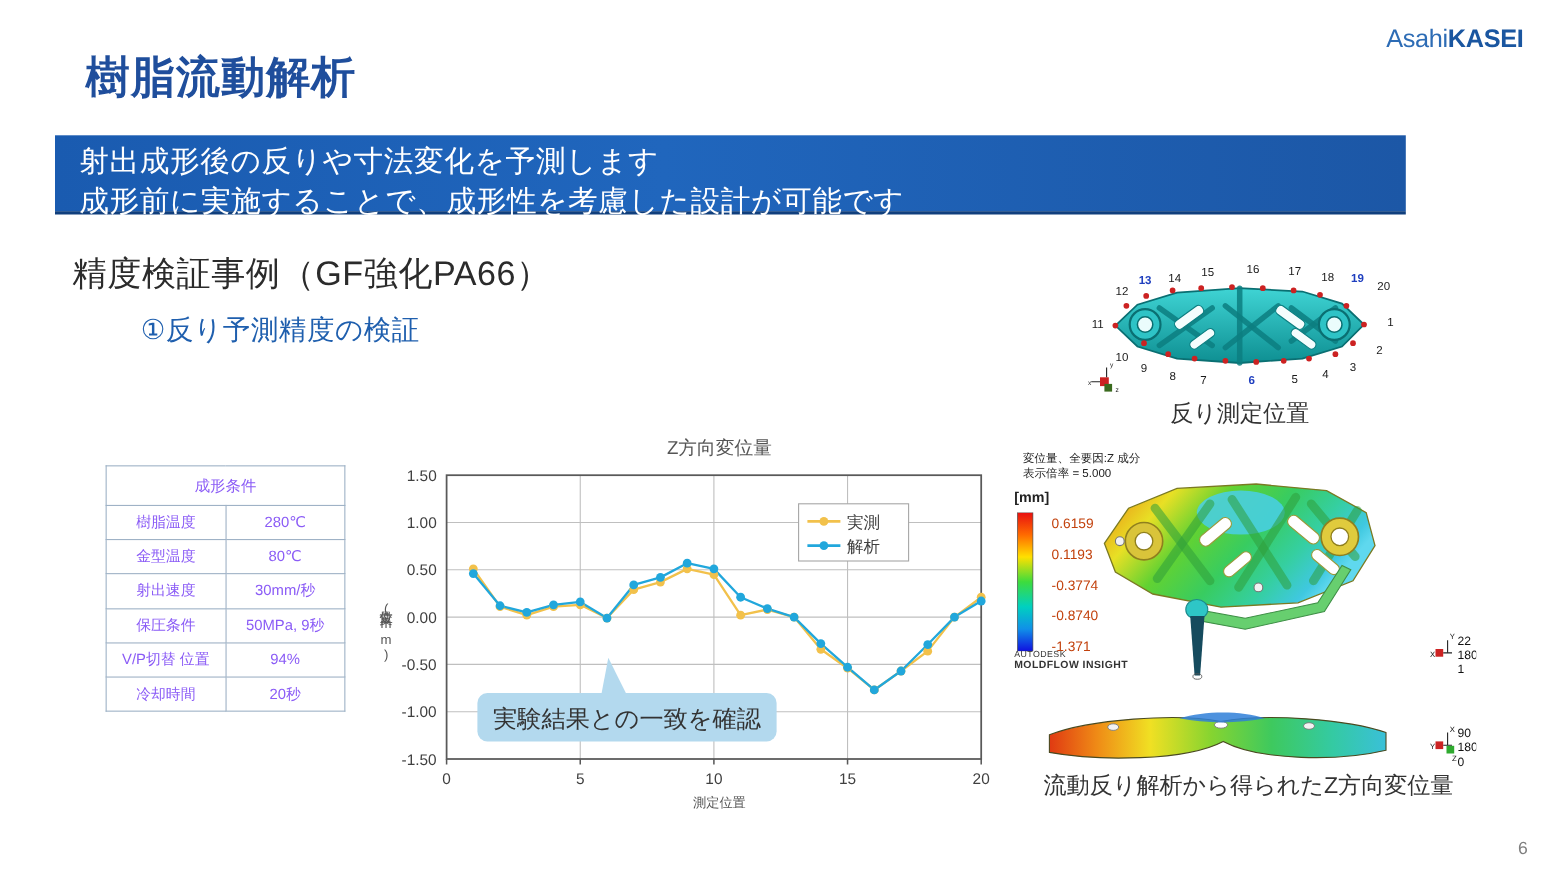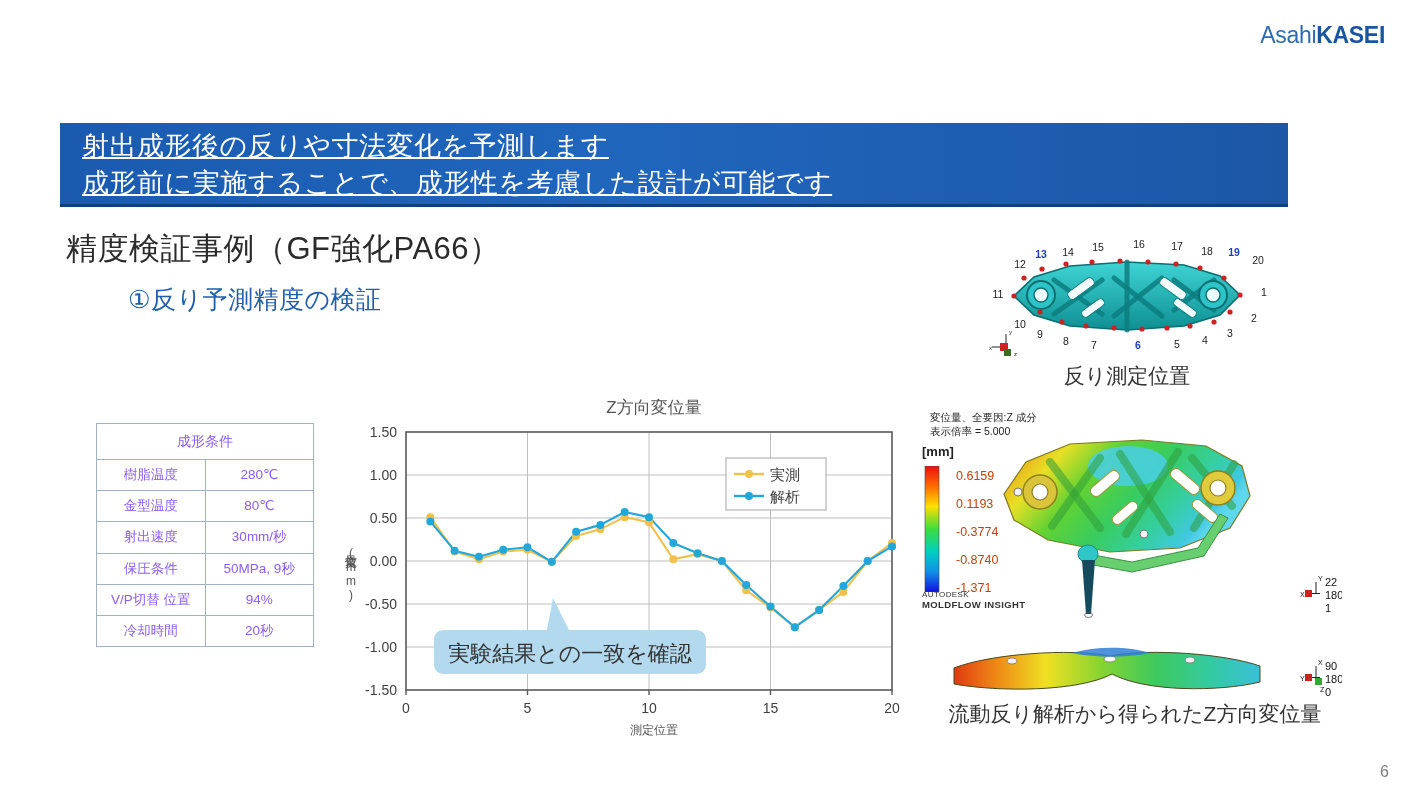--- a/index.html
+++ b/index.html
@@ -17,25 +17,24 @@
   .logo{position:absolute;right:28px;top:22px;font-size:23px;letter-spacing:-.3px;white-space:nowrap;}
   .logo .a{color:#2d6cb5;font-weight:400;}
   .logo .k{color:#1a56a0;font-weight:bold;}
 
   
   .page-title{
     position:absolute;left:78px;top:43px;
     font-size:40px;font-weight:bold;color:#1f4e9c;letter-spacing:1px;
   }
   .banner{
-    position:absolute;left:60px;top:123px;width:1228px;height:84px;
+    position:absolute;left:50px;top:123px;width:1228px;height:72px;
     background:linear-gradient(to right,#1a5bb0 0%,#2066bd 45%,#1c57a6 100%);
     color:#ffffff;box-sizing:border-box;padding:5px 0 0 22px;
     border-bottom:3px solid #103f7d;
-    text-decoration:underline;
   }
   .banner .ln{font-size:27px;line-height:37px;letter-spacing:.5px;white-space:nowrap;}
 
   .sec-title{
     position:absolute;left:66px;top:228px;
     font-size:31px;color:#2b2b2b;letter-spacing:.5px;white-space:nowrap;
   }
   .sub-title{
     position:absolute;left:128px;top:283px;
     font-size:25px;font-weight:normal;color:#1f5fae;letter-spacing:.5px;white-space:nowrap;
@@ -87,20 +86,21 @@
 </style>
 </head>
 <body>
 
 <div class="slide">
 
   <div class="logo">
     <span class="a">Asahi</span><span class="k">KASEI</span>
   </div>
 
+  <div class="page-title">樹脂流動解析</div>
 
   <div class="banner">
     <div class="ln">射出成形後の反りや寸法変化を予測します</div>
     <div class="ln">成形前に実施することで、成形性を考慮した設計が可能です</div>
   </div>
 
   <div class="sec-title">精度検証事例（GF強化PA66）</div>
   <div class="sub-title">①反り予測精度の検証</div>
 
   <table class="cond-table">

